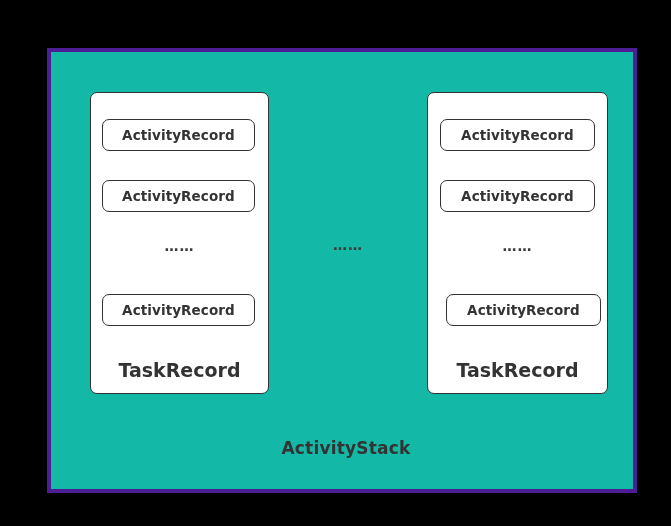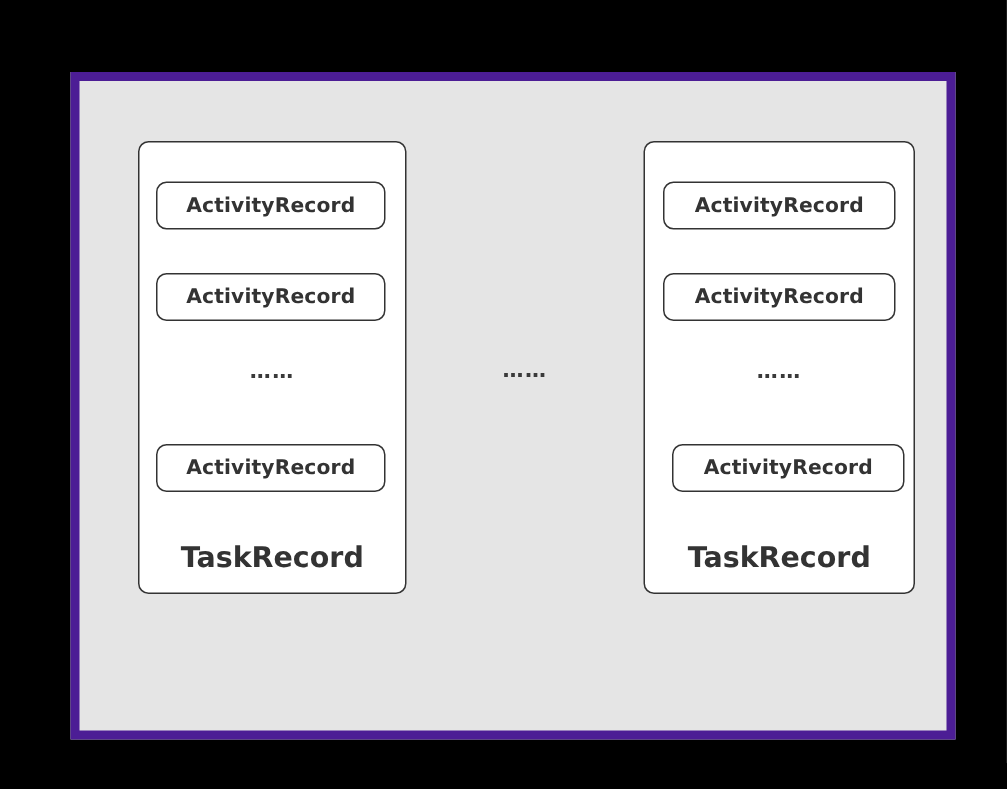--- a/index.html
+++ b/index.html
@@ -20,22 +20,22 @@
     background: #000000;
   }
 
   
   .panel {
     position: absolute;
     left: 47px;
     top: 48px;
     width: 590px;
     height: 445px;
-    background: #e5e5e5;
-    border: 6px solid #4c1d95;
+    background: #14b8a6;
+    border: 4px solid #4c1d95;
     box-sizing: border-box;
   }
 
   
   .task-box {
     position: absolute;
     background: #ffffff;
     border: 1.6px solid #333333;
     border-radius: 7px;
     box-sizing: border-box;
@@ -152,15 +152,16 @@
     <div class="ellipsis-middle">……</div>
 
     <div class="task-box task-box-right">
       <div class="activity-pill pill-r1">ActivityRecord</div>
       <div class="activity-pill pill-r2">ActivityRecord</div>
       <div class="ellipsis-inner">……</div>
       <div class="activity-pill pill-r3">ActivityRecord</div>
       <div class="task-label">TaskRecord</div>
     </div>
 
+    <div class="stack-title">ActivityStack</div>
 
   </div>
 </div>
 
 </body></html>

